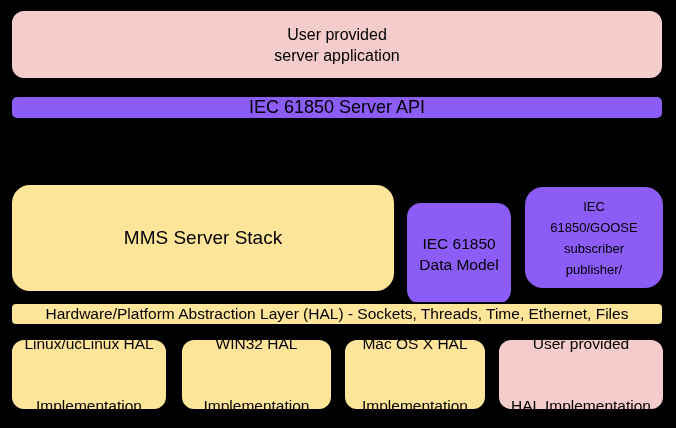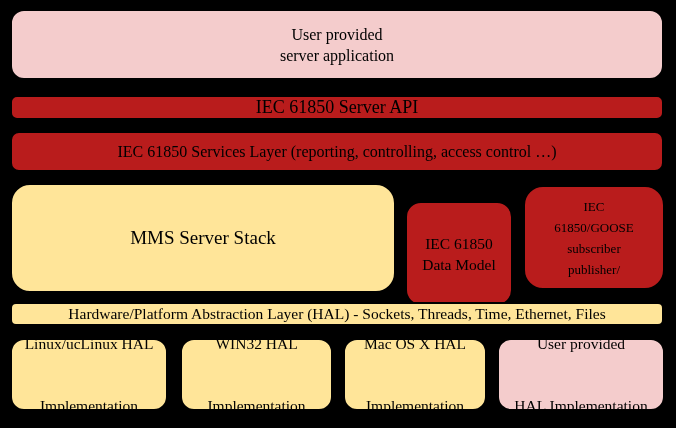--- a/index.html
+++ b/index.html
@@ -5,36 +5,36 @@
   html, body {
     margin: 0;
     padding: 0;
     background: #000000;
   }
   #stage {
     position: relative;
     width: 676px;
     height: 428px;
     background: #000000;
-    font-family: Liberation Serif, serif;
+    font-family: Liberation Sans, sans-serif;
     color: #000000;
     overflow: hidden;
   }
   .box {
     position: absolute;
     box-sizing: border-box;
     border: 2px solid #000000;
     display: flex;
     flex-direction: column;
     align-items: center;
     justify-content: center;
     text-align: center;
   }
   .pink   { background: #f4cccc; }
-  .blue   { background: #b91c1c; }
+  .blue   { background: #8b5cf6; }
   .yellow { background: #ffe599; }
 
   .line { display: block; }
 
   
   #user-app      { left: 10px;  top: 9px;   width: 654px; height: 71px;  border-radius: 14px; font-size: 16px;   line-height: 21px; }
   #server-api    { left: 10px;  top: 95px;  width: 654px; height: 25px;  border-radius: 7px;  font-size: 18px; }
   #services      { left: 10px;  top: 131px; width: 654px; height: 41px;  border-radius: 9px;  font-size: 16px; }
   #mms           { left: 10px;  top: 183px; width: 386px; height: 110px; border-radius: 20px; font-size: 19px; }
   #data-model    { left: 405px; top: 201px; width: 108px; height: 105px; border-radius: 16px; font-size: 15.5px; line-height: 21px; }
@@ -53,23 +53,20 @@
 
   <div id="user-app" class="box pink">
     <span class="line">User provided</span>
     <span class="line">server application</span>
   </div>
 
   <div id="server-api" class="box blue">
     <span class="line">IEC 61850 Server API</span>
   </div>
 
-  <div id="services" class="box blue">
-    <span class="line">IEC 61850 Services Layer (reporting, controlling, access control …)</span>
-  </div>
 
   <div id="mms" class="box yellow">
     <span class="line">MMS Server Stack</span>
   </div>
 
   <div id="data-model" class="box blue">
     <span class="line">IEC 61850</span>
     <span class="line">Data Model</span>
   </div>
 

